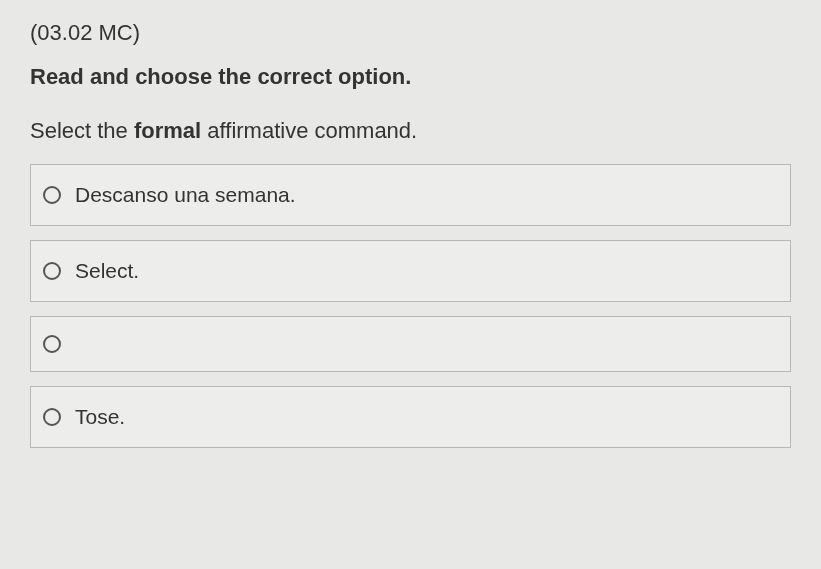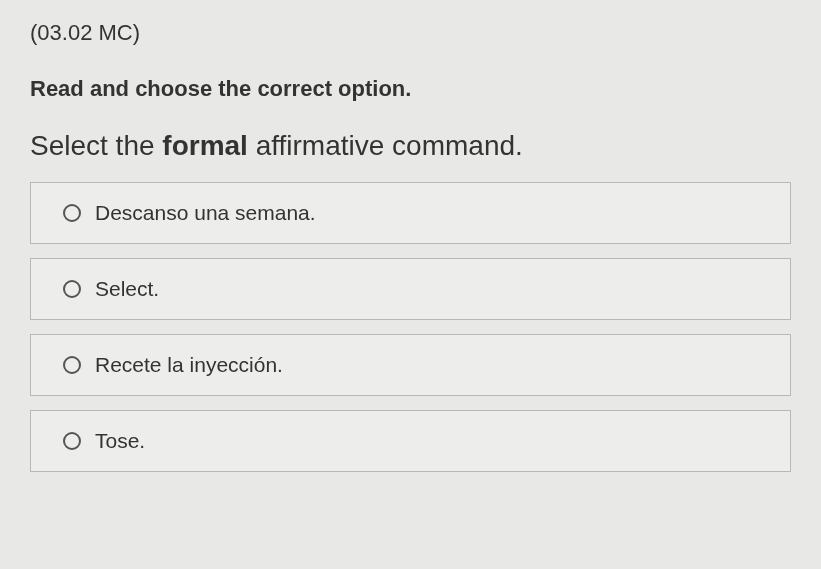--- a/index.html
+++ b/index.html
@@ -12,40 +12,40 @@
       background: #e8e8e6;
       padding: 20px 30px;
       color: #2a2a2a;
       width: 821px;
       height: 569px;
     }
     .question-code {
       font-size: 22px;
       font-weight: 400;
       color: #333;
-      margin-bottom: 30px;
+      margin-bottom: 18px;
     }
     .instruction {
       font-size: 22px;
       color: #333;
       margin-bottom: 28px;
       font-weight: bold;
     }
     .prompt {
-      font-size: 28px;
+      font-size: 22px;
       color: #333;
       margin-bottom: 20px;
     }
     .prompt strong {
       font-weight: bold;
     }
     .option {
       border: 1px solid #b8b8b6;
       background: #ededeb;
-      padding: 18px 32px;
+      padding: 18px 12px;
       margin-bottom: 14px;
       display: flex;
       align-items: center;
       gap: 14px;
       cursor: pointer;
     }
     .radio-circle {
       width: 18px;
       height: 18px;
       border: 2px solid #555;
@@ -74,19 +74,18 @@
   <span class="option-label">Descanso una semana.</span>
 </div>
 
 <div class="option">
   <span class="radio-circle"></span>
   <span class="option-label">Select.</span>
 </div>
 
 <div class="option">
   <span class="radio-circle"></span>
-  <span class="option-label">Recete la inyección.</span>
 </div>
 
 <div class="option">
   <span class="radio-circle"></span>
   <span class="option-label">Tose.</span>
 </div>
 
 </body></html>

